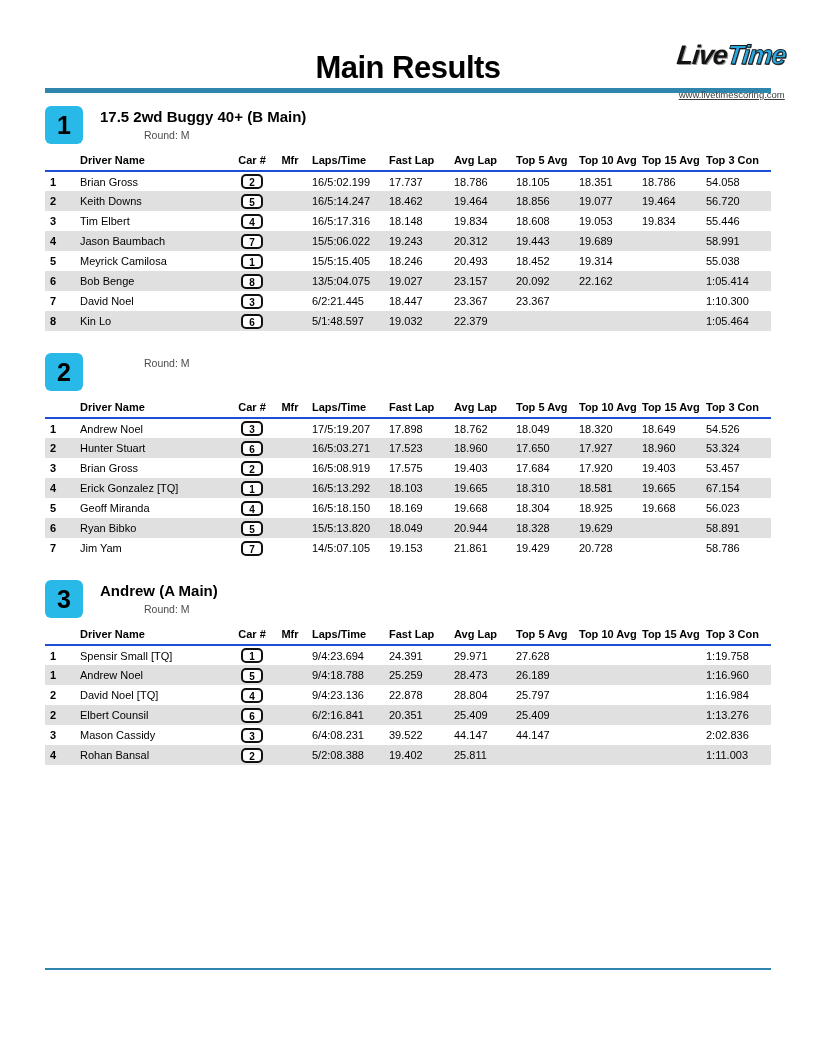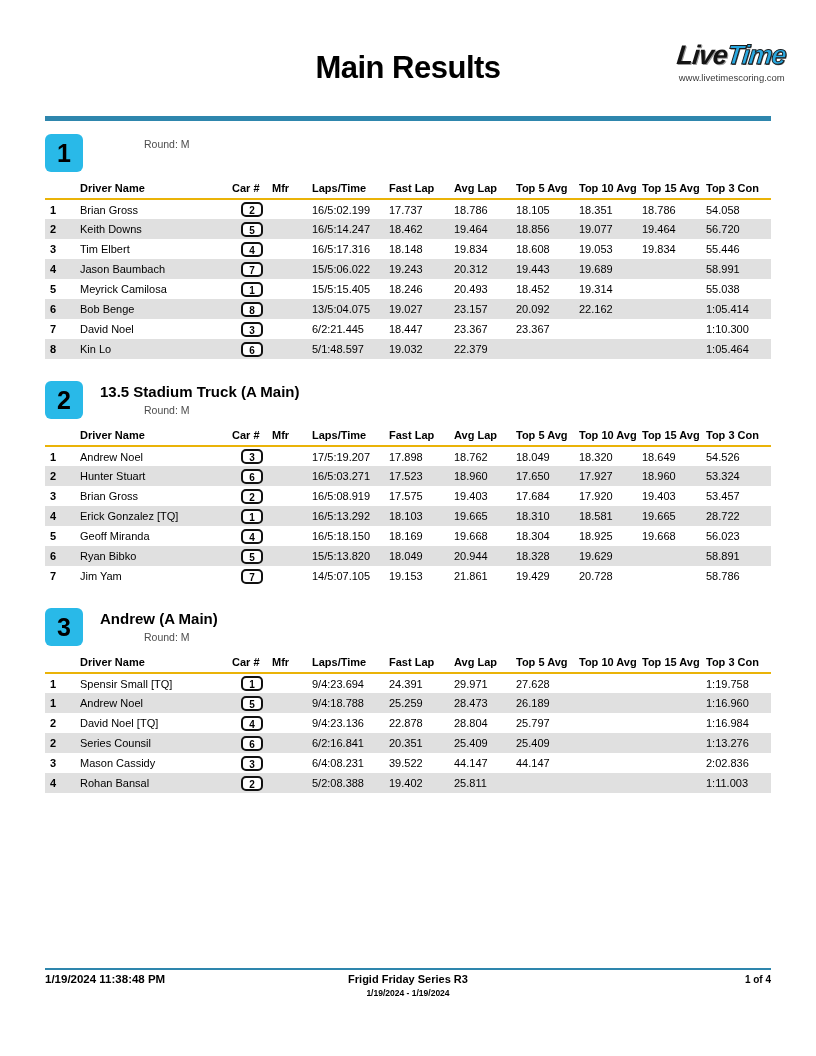--- a/index.html
+++ b/index.html
@@ -2,33 +2,33 @@
 <html style="--accent: #29b9e8; --divider: #2e86ad; --stripe: #e0e0e0; --logo-blue: #29a8e0;"><head>
 <meta charset="utf-8">
 <style>
   * { margin:0; padding:0; box-sizing:border-box; }
   html,body { background:#fff; }
   body {
     width:816px; height:1056px; position:relative; overflow:hidden;
     font-family:"Liberation Sans", sans-serif; color:#000;
   }
   
-  .header { position:relative; height:116px; }
+  .header { position:relative; height:88px; }
   .page-title {
     text-align:center; font-size:31px; font-weight:bold; letter-spacing:-0.5px;
     padding-top:50px;
   }
   .logo { position:absolute; right:30px; top:42px; text-align:center; }
   .logo-text {
     font-style:italic; font-weight:bold; font-size:27px; letter-spacing:-1px;
     transform:skewX(-6deg); white-space:nowrap; line-height:1;
   }
   .logo-live { color:#141414; text-shadow:1px 1px 0 #9a9a9a; }
   .logo-time { color:var(--logo-blue,#29a8e0); -webkit-text-stroke:1px #1a1a1a; text-shadow:1px 1px 0 #555; }
-  .logo-url { font-size:9.5px; color:#3a3a3a; margin-top:3px; }
+  .logo-url { font-size:9.5px; color:#3a3a3a; margin-top:20px;text-decoration:underline; }
   .top-rule { height:5px; background:var(--divider,#2e86ad); margin:0 45px; }
 
   
   .section { margin:13px 45px 0; }
   .section + .section { margin-top:22px; }
   .section-head { display:flex; align-items:flex-start; margin-bottom:9px; }
   .section-badge {
     width:38px; height:38px; border-radius:6px; background:var(--accent,#29b9e8);
     color:#000; font-weight:bold; font-size:25px; line-height:38px; text-align:center;
     flex:0 0 38px;
@@ -45,23 +45,23 @@
   col.c-mfr   { width:36px; }
   col.c-lap   { width:77px; }
   col.c-fast  { width:65px; }
   col.c-avg   { width:62px; }
   col.c-t5    { width:63px; }
   col.c-t10   { width:63px; }
   col.c-t15   { width:64px; }
   col.c-t3    { width:69px; }
   th {
     font-size:11px; font-weight:bold; text-align:left; white-space:nowrap;
-    padding:1px 0 4px 4px; border-bottom:2px solid #eab308;
-  }
-  th.col-car, th.col-mfr { text-align:left; padding-left:0; }
+    padding:1px 0 4px 4px; border-bottom:2px solid #1d4ed8;
+  }
+  th.col-car, th.col-mfr { text-align:center; padding-left:0; }
   th.col-pos { padding-left:5px; }
   td { font-size:11px; height:20px; vertical-align:middle; padding:0 0 0 4px; white-space:nowrap; }
   td.cell-pos { font-weight:bold; padding-left:5px; }
   td.cell-car, td.cell-mfr { text-align:center; padding-left:0; }
   tr.stripe td { background:var(--stripe,#e0e0e0); }
   .car-badge {
     display:inline-block; min-width:22px; height:15px; line-height:13px;
     border:2px solid #111; border-radius:5px; background:#fff;
     font-size:10px; font-weight:bold; text-align:center; padding:0 2px;
   }
@@ -85,20 +85,166 @@
     <div class="logo-text"><span class="logo-live">Live</span><span class="logo-time">Time</span></div>
     <div class="logo-url">www.livetimescoring.com</div>
   </div>
 </div>
 <div class="top-rule"></div>
 
 <main id="results">
   <section class="section">
     <div class="section-head">
       <div class="section-badge">1</div>
+      <div class="section-titles">
+        <div class="section-title">17.5 2wd Buggy 40+ (B Main)</div>
+        <div class="section-round">Round: M</div>
+      </div>
+    </div>
+    <table>
+      <colgroup>
+        <col class="c-pos">
+          <col class="c-drv">
+          <col class="c-car">
+          <col class="c-mfr">
+        <col class="c-lap">
+          <col class="c-fast">
+          <col class="c-avg">
+          <col class="c-t5">
+        <col class="c-t10">
+          <col class="c-t15">
+          <col class="c-t3">
+      </colgroup>
+      <thead>
+          <tr>
+            <th class="col-pos"></th>
+            <th class="col-drv">Driver Name</th>
+            <th class="col-car">Car #</th>
+            <th class="col-mfr">Mfr</th>
+            <th class="col-lap">Laps/Time</th>
+            <th class="col-fast">Fast Lap</th>
+            <th class="col-avg">Avg Lap</th>
+            <th class="col-t5">Top 5 Avg</th>
+            <th class="col-t10">Top 10 Avg</th>
+            <th class="col-t15">Top 15 Avg</th>
+            <th class="col-t3">Top 3 Con</th>
+          </tr>
+        </thead>
+      <tbody>
+          <tr>
+            <td class="cell-pos">1</td>
+            <td class="cell-drv">Brian Gross</td>
+            <td class="cell-car"><span class="car-badge">2</span></td>
+            <td class="cell-mfr"></td>
+            <td class="cell-lap">16/5:02.199</td>
+            <td class="cell-fast">17.737</td>
+            <td class="cell-avg">18.786</td>
+            <td class="cell-t5">18.105</td>
+            <td class="cell-t10">18.351</td>
+            <td class="cell-t15">18.786</td>
+            <td class="cell-t3">54.058</td>
+          </tr>
+          <tr class="stripe">
+            <td class="cell-pos">2</td>
+            <td class="cell-drv">Keith Downs</td>
+            <td class="cell-car"><span class="car-badge">5</span></td>
+            <td class="cell-mfr"></td>
+            <td class="cell-lap">16/5:14.247</td>
+            <td class="cell-fast">18.462</td>
+            <td class="cell-avg">19.464</td>
+            <td class="cell-t5">18.856</td>
+            <td class="cell-t10">19.077</td>
+            <td class="cell-t15">19.464</td>
+            <td class="cell-t3">56.720</td>
+          </tr>
+          <tr>
+            <td class="cell-pos">3</td>
+            <td class="cell-drv">Tim Elbert</td>
+            <td class="cell-car"><span class="car-badge">4</span></td>
+            <td class="cell-mfr"></td>
+            <td class="cell-lap">16/5:17.316</td>
+            <td class="cell-fast">18.148</td>
+            <td class="cell-avg">19.834</td>
+            <td class="cell-t5">18.608</td>
+            <td class="cell-t10">19.053</td>
+            <td class="cell-t15">19.834</td>
+            <td class="cell-t3">55.446</td>
+          </tr>
+          <tr class="stripe">
+            <td class="cell-pos">4</td>
+            <td class="cell-drv">Jason Baumbach</td>
+            <td class="cell-car"><span class="car-badge">7</span></td>
+            <td class="cell-mfr"></td>
+            <td class="cell-lap">15/5:06.022</td>
+            <td class="cell-fast">19.243</td>
+            <td class="cell-avg">20.312</td>
+            <td class="cell-t5">19.443</td>
+            <td class="cell-t10">19.689</td>
+            <td class="cell-t15"></td>
+            <td class="cell-t3">58.991</td>
+          </tr>
+          <tr>
+            <td class="cell-pos">5</td>
+            <td class="cell-drv">Meyrick Camilosa</td>
+            <td class="cell-car"><span class="car-badge">1</span></td>
+            <td class="cell-mfr"></td>
+            <td class="cell-lap">15/5:15.405</td>
+            <td class="cell-fast">18.246</td>
+            <td class="cell-avg">20.493</td>
+            <td class="cell-t5">18.452</td>
+            <td class="cell-t10">19.314</td>
+            <td class="cell-t15"></td>
+            <td class="cell-t3">55.038</td>
+          </tr>
+          <tr class="stripe">
+            <td class="cell-pos">6</td>
+            <td class="cell-drv">Bob Benge</td>
+            <td class="cell-car"><span class="car-badge">8</span></td>
+            <td class="cell-mfr"></td>
+            <td class="cell-lap">13/5:04.075</td>
+            <td class="cell-fast">19.027</td>
+            <td class="cell-avg">23.157</td>
+            <td class="cell-t5">20.092</td>
+            <td class="cell-t10">22.162</td>
+            <td class="cell-t15"></td>
+            <td class="cell-t3">1:05.414</td>
+          </tr>
+          <tr>
+            <td class="cell-pos">7</td>
+            <td class="cell-drv">David Noel</td>
+            <td class="cell-car"><span class="car-badge">3</span></td>
+            <td class="cell-mfr"></td>
+            <td class="cell-lap">6/2:21.445</td>
+            <td class="cell-fast">18.447</td>
+            <td class="cell-avg">23.367</td>
+            <td class="cell-t5">23.367</td>
+            <td class="cell-t10"></td>
+            <td class="cell-t15"></td>
+            <td class="cell-t3">1:10.300</td>
+          </tr>
+          <tr class="stripe">
+            <td class="cell-pos">8</td>
+            <td class="cell-drv">Kin Lo</td>
+            <td class="cell-car"><span class="car-badge">6</span></td>
+            <td class="cell-mfr"></td>
+            <td class="cell-lap">5/1:48.597</td>
+            <td class="cell-fast">19.032</td>
+            <td class="cell-avg">22.379</td>
+            <td class="cell-t5"></td>
+            <td class="cell-t10"></td>
+            <td class="cell-t15"></td>
+            <td class="cell-t3">1:05.464</td>
+          </tr>
+        </tbody>
+    </table>
+  </section>
+
+  <section class="section">
+    <div class="section-head">
+      <div class="section-badge">2</div>
       <div class="section-titles">
         <div class="section-round">Round: M</div>
       </div>
     </div>
     <table>
       <colgroup>
         <col class="c-pos">
           <col class="c-drv">
           <col class="c-car">
           <col class="c-mfr">
@@ -121,166 +267,20 @@
             <th class="col-avg">Avg Lap</th>
             <th class="col-t5">Top 5 Avg</th>
             <th class="col-t10">Top 10 Avg</th>
             <th class="col-t15">Top 15 Avg</th>
             <th class="col-t3">Top 3 Con</th>
           </tr>
         </thead>
       <tbody>
           <tr>
             <td class="cell-pos">1</td>
-            <td class="cell-drv">Brian Gross</td>
-            <td class="cell-car"><span class="car-badge">2</span></td>
-            <td class="cell-mfr"></td>
-            <td class="cell-lap">16/5:02.199</td>
-            <td class="cell-fast">17.737</td>
-            <td class="cell-avg">18.786</td>
-            <td class="cell-t5">18.105</td>
-            <td class="cell-t10">18.351</td>
-            <td class="cell-t15">18.786</td>
-            <td class="cell-t3">54.058</td>
-          </tr>
-          <tr class="stripe">
-            <td class="cell-pos">2</td>
-            <td class="cell-drv">Keith Downs</td>
-            <td class="cell-car"><span class="car-badge">5</span></td>
-            <td class="cell-mfr"></td>
-            <td class="cell-lap">16/5:14.247</td>
-            <td class="cell-fast">18.462</td>
-            <td class="cell-avg">19.464</td>
-            <td class="cell-t5">18.856</td>
-            <td class="cell-t10">19.077</td>
-            <td class="cell-t15">19.464</td>
-            <td class="cell-t3">56.720</td>
-          </tr>
-          <tr>
-            <td class="cell-pos">3</td>
-            <td class="cell-drv">Tim Elbert</td>
-            <td class="cell-car"><span class="car-badge">4</span></td>
-            <td class="cell-mfr"></td>
-            <td class="cell-lap">16/5:17.316</td>
-            <td class="cell-fast">18.148</td>
-            <td class="cell-avg">19.834</td>
-            <td class="cell-t5">18.608</td>
-            <td class="cell-t10">19.053</td>
-            <td class="cell-t15">19.834</td>
-            <td class="cell-t3">55.446</td>
-          </tr>
-          <tr class="stripe">
-            <td class="cell-pos">4</td>
-            <td class="cell-drv">Jason Baumbach</td>
-            <td class="cell-car"><span class="car-badge">7</span></td>
-            <td class="cell-mfr"></td>
-            <td class="cell-lap">15/5:06.022</td>
-            <td class="cell-fast">19.243</td>
-            <td class="cell-avg">20.312</td>
-            <td class="cell-t5">19.443</td>
-            <td class="cell-t10">19.689</td>
-            <td class="cell-t15"></td>
-            <td class="cell-t3">58.991</td>
-          </tr>
-          <tr>
-            <td class="cell-pos">5</td>
-            <td class="cell-drv">Meyrick Camilosa</td>
-            <td class="cell-car"><span class="car-badge">1</span></td>
-            <td class="cell-mfr"></td>
-            <td class="cell-lap">15/5:15.405</td>
-            <td class="cell-fast">18.246</td>
-            <td class="cell-avg">20.493</td>
-            <td class="cell-t5">18.452</td>
-            <td class="cell-t10">19.314</td>
-            <td class="cell-t15"></td>
-            <td class="cell-t3">55.038</td>
-          </tr>
-          <tr class="stripe">
-            <td class="cell-pos">6</td>
-            <td class="cell-drv">Bob Benge</td>
-            <td class="cell-car"><span class="car-badge">8</span></td>
-            <td class="cell-mfr"></td>
-            <td class="cell-lap">13/5:04.075</td>
-            <td class="cell-fast">19.027</td>
-            <td class="cell-avg">23.157</td>
-            <td class="cell-t5">20.092</td>
-            <td class="cell-t10">22.162</td>
-            <td class="cell-t15"></td>
-            <td class="cell-t3">1:05.414</td>
-          </tr>
-          <tr>
-            <td class="cell-pos">7</td>
-            <td class="cell-drv">David Noel</td>
-            <td class="cell-car"><span class="car-badge">3</span></td>
-            <td class="cell-mfr"></td>
-            <td class="cell-lap">6/2:21.445</td>
-            <td class="cell-fast">18.447</td>
-            <td class="cell-avg">23.367</td>
-            <td class="cell-t5">23.367</td>
-            <td class="cell-t10"></td>
-            <td class="cell-t15"></td>
-            <td class="cell-t3">1:10.300</td>
-          </tr>
-          <tr class="stripe">
-            <td class="cell-pos">8</td>
-            <td class="cell-drv">Kin Lo</td>
-            <td class="cell-car"><span class="car-badge">6</span></td>
-            <td class="cell-mfr"></td>
-            <td class="cell-lap">5/1:48.597</td>
-            <td class="cell-fast">19.032</td>
-            <td class="cell-avg">22.379</td>
-            <td class="cell-t5"></td>
-            <td class="cell-t10"></td>
-            <td class="cell-t15"></td>
-            <td class="cell-t3">1:05.464</td>
-          </tr>
-        </tbody>
-    </table>
-  </section>
-
-  <section class="section">
-    <div class="section-head">
-      <div class="section-badge">2</div>
-      <div class="section-titles">
-        <div class="section-title">13.5 Stadium Truck (A Main)</div>
-        <div class="section-round">Round: M</div>
-      </div>
-    </div>
-    <table>
-      <colgroup>
-        <col class="c-pos">
-          <col class="c-drv">
-          <col class="c-car">
-          <col class="c-mfr">
-        <col class="c-lap">
-          <col class="c-fast">
-          <col class="c-avg">
-          <col class="c-t5">
-        <col class="c-t10">
-          <col class="c-t15">
-          <col class="c-t3">
-      </colgroup>
-      <thead>
-          <tr>
-            <th class="col-pos"></th>
-            <th class="col-drv">Driver Name</th>
-            <th class="col-car">Car #</th>
-            <th class="col-mfr">Mfr</th>
-            <th class="col-lap">Laps/Time</th>
-            <th class="col-fast">Fast Lap</th>
-            <th class="col-avg">Avg Lap</th>
-            <th class="col-t5">Top 5 Avg</th>
-            <th class="col-t10">Top 10 Avg</th>
-            <th class="col-t15">Top 15 Avg</th>
-            <th class="col-t3">Top 3 Con</th>
-          </tr>
-        </thead>
-      <tbody>
-          <tr>
-            <td class="cell-pos">1</td>
             <td class="cell-drv">Andrew Noel</td>
             <td class="cell-car"><span class="car-badge">3</span></td>
             <td class="cell-mfr"></td>
             <td class="cell-lap">17/5:19.207</td>
             <td class="cell-fast">17.898</td>
             <td class="cell-avg">18.762</td>
             <td class="cell-t5">18.049</td>
             <td class="cell-t10">18.320</td>
             <td class="cell-t15">18.649</td>
             <td class="cell-t3">54.526</td>
@@ -315,21 +315,21 @@
             <td class="cell-pos">4</td>
             <td class="cell-drv">Erick Gonzalez [TQ]</td>
             <td class="cell-car"><span class="car-badge">1</span></td>
             <td class="cell-mfr"></td>
             <td class="cell-lap">16/5:13.292</td>
             <td class="cell-fast">18.103</td>
             <td class="cell-avg">19.665</td>
             <td class="cell-t5">18.310</td>
             <td class="cell-t10">18.581</td>
             <td class="cell-t15">19.665</td>
-            <td class="cell-t3">28.722</td>
+            <td class="cell-t3">67.154</td>
           </tr>
           <tr>
             <td class="cell-pos">5</td>
             <td class="cell-drv">Geoff Miranda</td>
             <td class="cell-car"><span class="car-badge">4</span></td>
             <td class="cell-mfr"></td>
             <td class="cell-lap">16/5:18.150</td>
             <td class="cell-fast">18.169</td>
             <td class="cell-avg">19.668</td>
             <td class="cell-t5">18.304</td>
@@ -439,21 +439,21 @@
             <td class="cell-lap">9/4:23.136</td>
             <td class="cell-fast">22.878</td>
             <td class="cell-avg">28.804</td>
             <td class="cell-t5">25.797</td>
             <td class="cell-t10"></td>
             <td class="cell-t15"></td>
             <td class="cell-t3">1:16.984</td>
           </tr>
           <tr class="stripe">
             <td class="cell-pos">2</td>
-            <td class="cell-drv">Series Counsil</td>
+            <td class="cell-drv">Elbert Counsil</td>
             <td class="cell-car"><span class="car-badge">6</span></td>
             <td class="cell-mfr"></td>
             <td class="cell-lap">6/2:16.841</td>
             <td class="cell-fast">20.351</td>
             <td class="cell-avg">25.409</td>
             <td class="cell-t5">25.409</td>
             <td class="cell-t10"></td>
             <td class="cell-t15"></td>
             <td class="cell-t3">1:13.276</td>
           </tr>
@@ -483,21 +483,13 @@
             <td class="cell-t15"></td>
             <td class="cell-t3">1:11.003</td>
           </tr>
         </tbody>
     </table>
   </section>
 </main>
 
 <div class="footer">
   <div class="footer-rule"></div>
-  <div class="footer-grid">
-    <div class="footer-left">1/19/2024 11:38:48 PM</div>
-    <div class="footer-center">
-      <div class="footer-series">Frigid Friday Series R3</div>
-      <div class="footer-dates">1/19/2024 - 1/19/2024</div>
-    </div>
-    <div class="footer-right">1 of 4</div>
-  </div>
 </div>
 
 </body></html>

